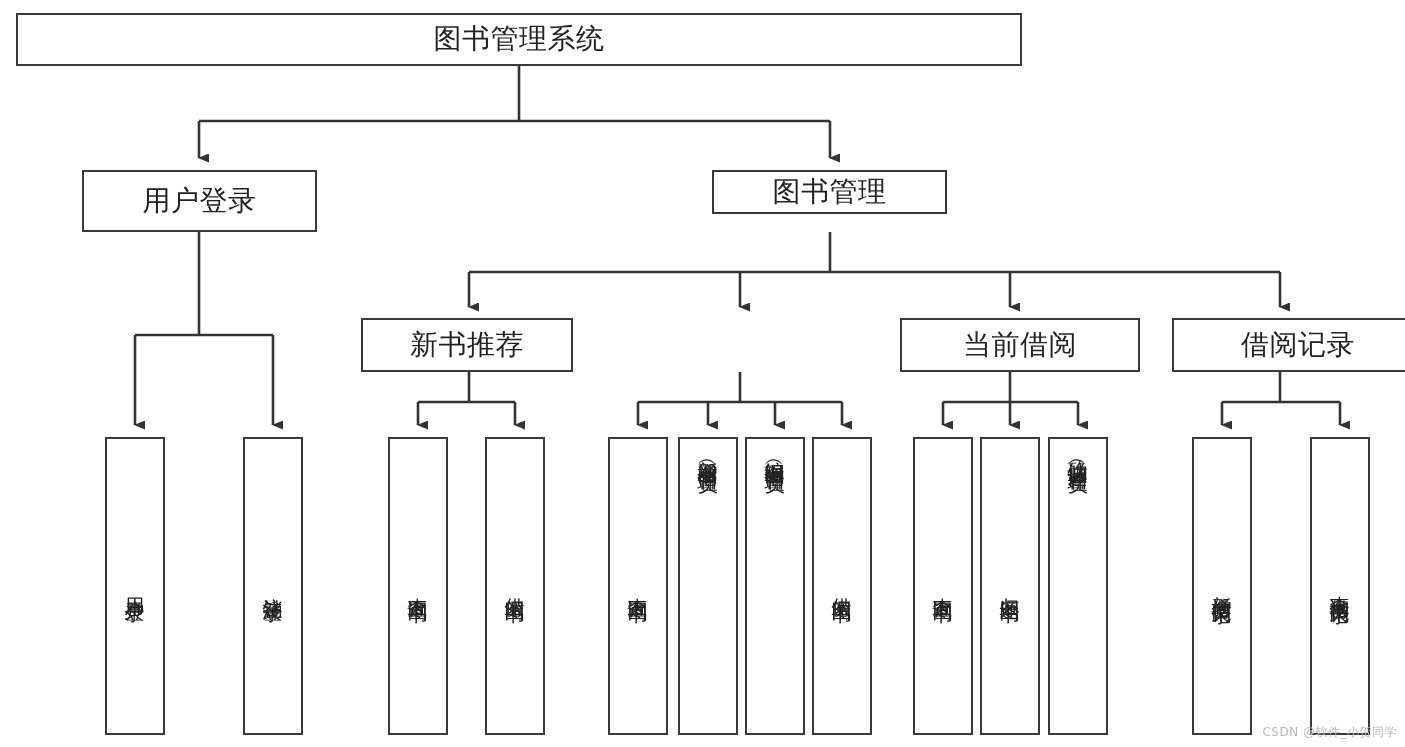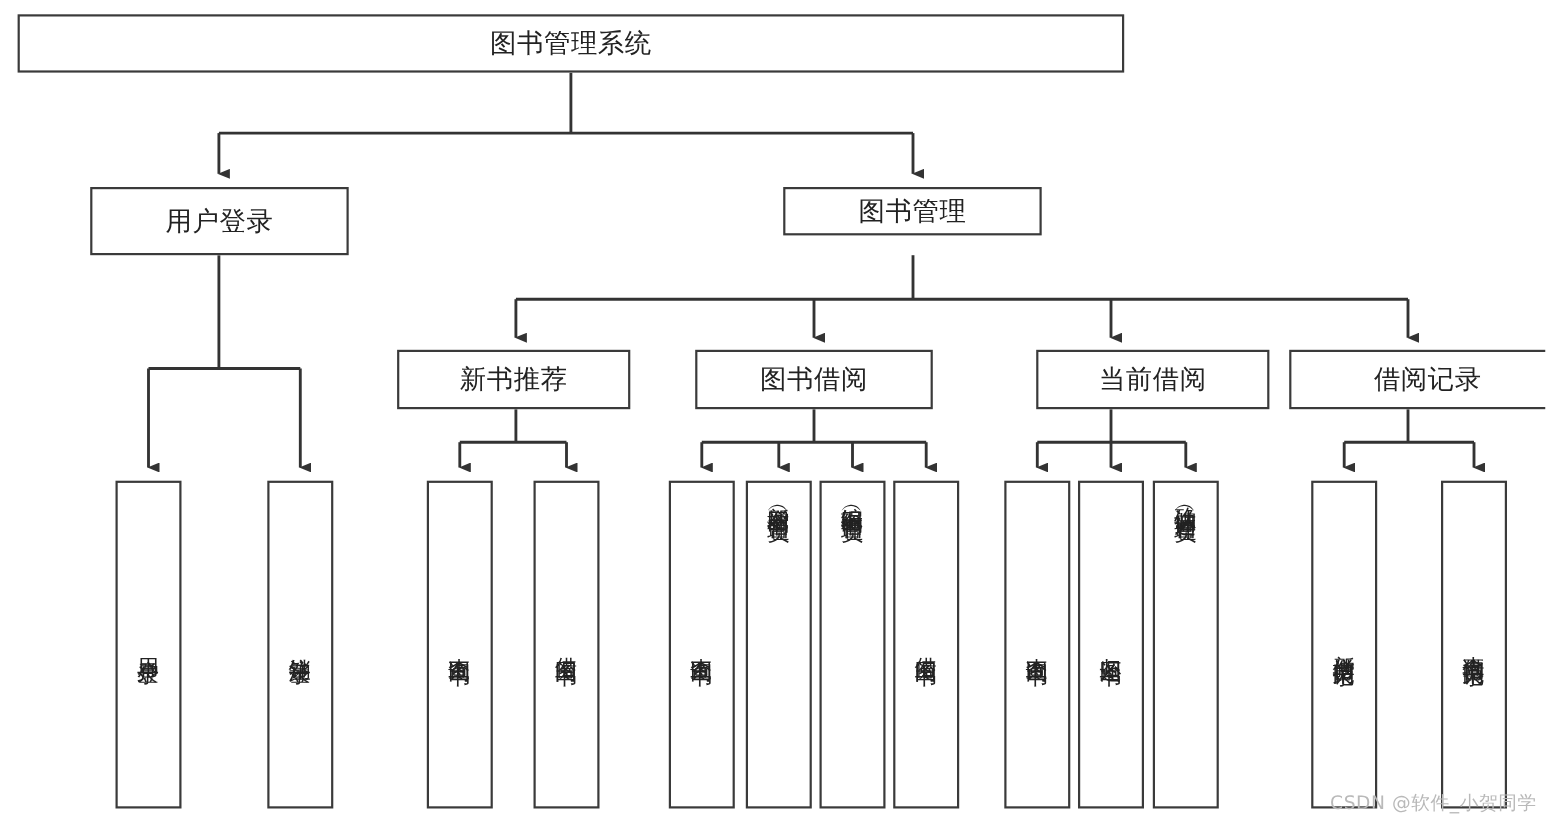--- a/index.html
+++ b/index.html
@@ -27,21 +27,21 @@
     position: absolute;
     box-sizing: border-box;
     border: 2px solid #3a3a3a;
     background: #ffffff;
     display: flex;
     align-items: center;
     justify-content: center;
     color: #222222;
   }
   .node.horiz .label {
-    font-size: 24px;
+    font-size: 28px;
     line-height: 1.1;
     letter-spacing: 0.5px;
     white-space: nowrap;
     text-align: center;
   }
   .node.vert {
     align-items: flex-start;
     justify-content: center;
     padding-top: 6px;
   }
@@ -54,21 +54,21 @@
     white-space: nowrap;
   }
   .node.vert.centered {
     align-items: center;
     padding-top: 0;
   }
   .watermark {
     position: absolute;
     right: 8px;
     bottom: 6px;
-    font-size: 17px;
+    font-size: 12px;
     color: #b9b9b9;
     letter-spacing: 0.5px;
     white-space: nowrap;
   }
 </style>
 </head>
 <body>
 
 <div id="canvas">
 
@@ -129,24 +129,21 @@
   <div class="node horiz" style="left:82px; top:170px; width:235px; height:62px;">
     <span class="label">用户登录</span>
   </div>
   <div class="node horiz" style="left:712px; top:170px; width:235px; height:44px;">
     <span class="label">图书管理</span>
   </div>
 
   <div class="node horiz" style="left:361px; top:318px; width:212px; height:54px;">
     <span class="label">新书推荐</span>
   </div>
-  <div class="node horiz" style="left:632px; top:318px; width:216px; height:54px;">
-    <span class="label">图书借阅</span>
-  </div>
-  <div class="node horiz" style="left:942px; top:318px; width:212px; height:54px;">
+  <div class="node horiz" style="left:900px; top:318px; width:240px; height:54px;">
     <span class="label">当前借阅</span>
   </div>
   <div class="node horiz" style="left:1172px; top:318px; width:252px; height:54px;">
     <span class="label">借阅记录</span>
   </div>
 
   <div class="node vert centered" style="left:105px; top:437px; width:60px; height:298px;">
     <span class="label">用户登录</span>
   </div>
   <div class="node vert centered" style="left:243px; top:437px; width:60px; height:298px;">

